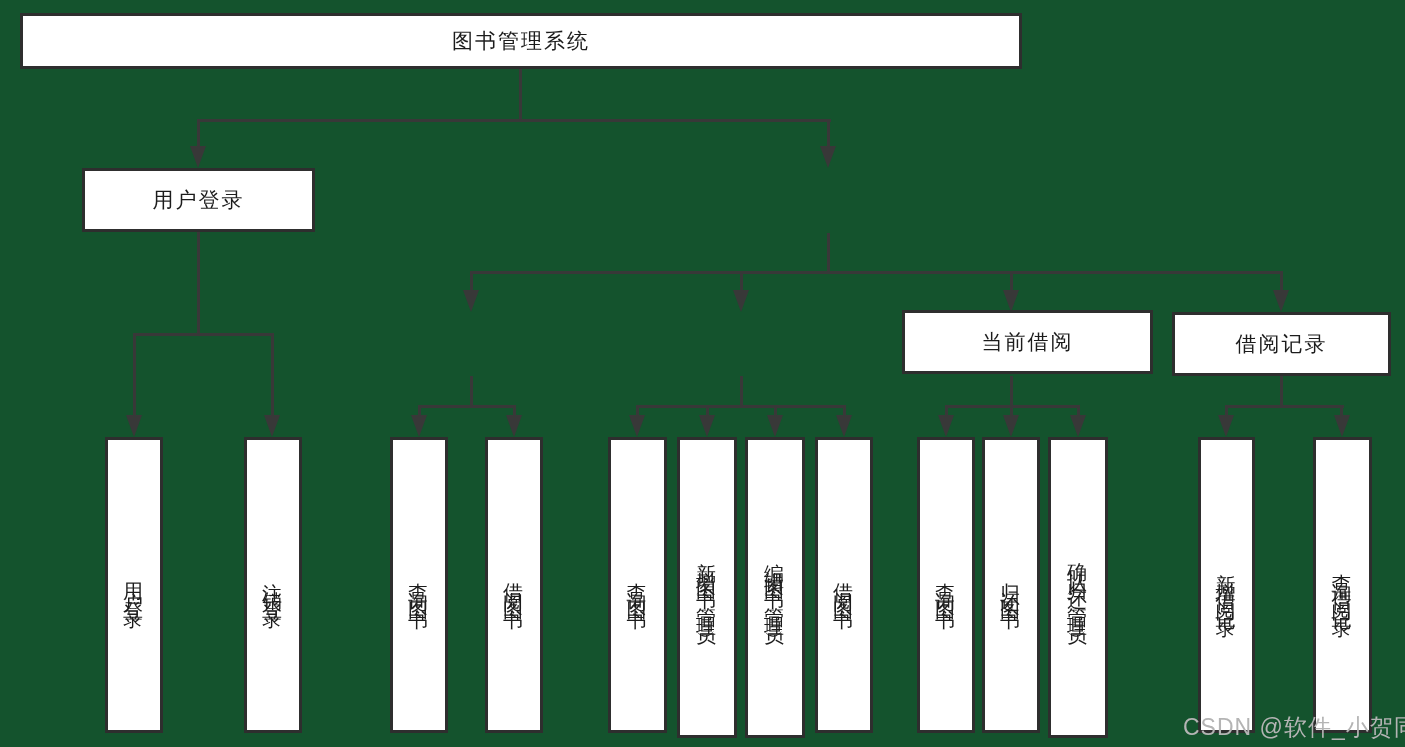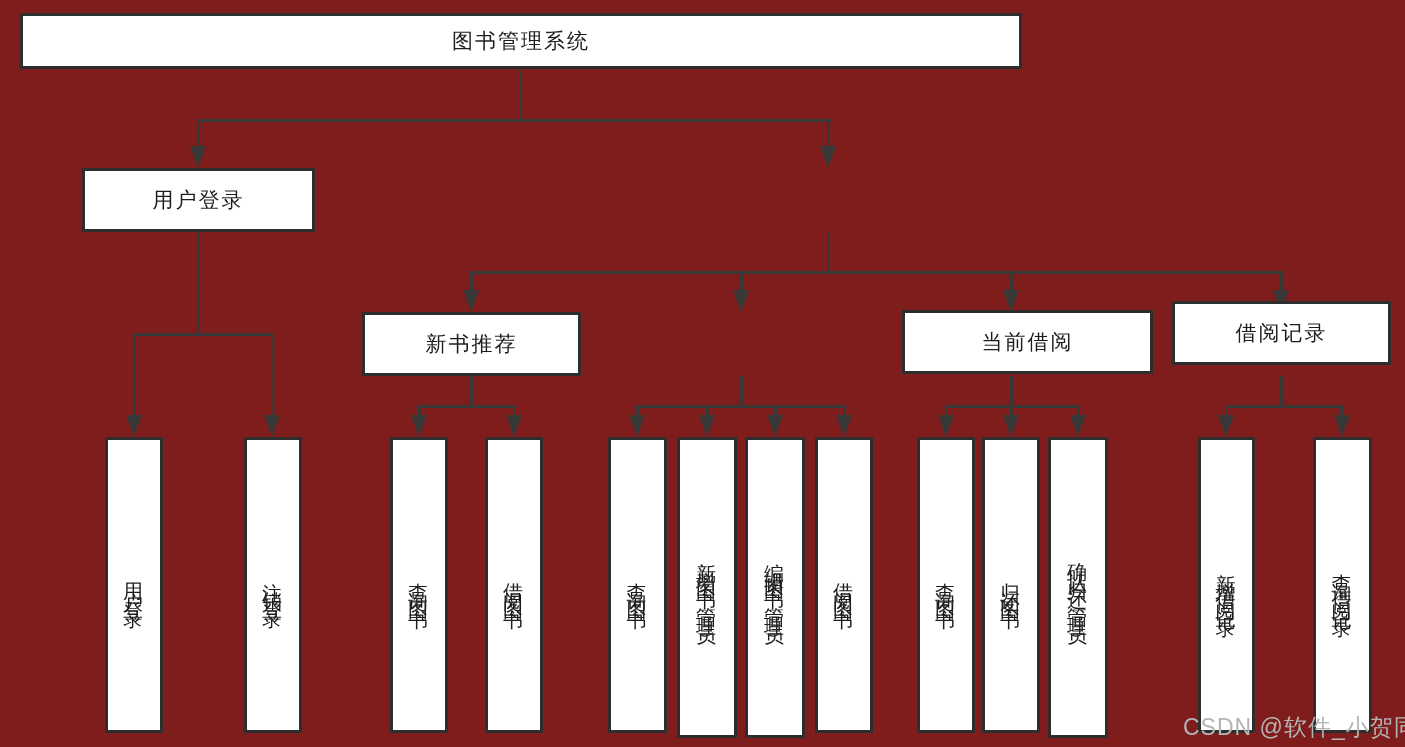--- a/index.html
+++ b/index.html
@@ -1,17 +1,17 @@
 <!DOCTYPE html>
 <html><head>
 <meta charset="utf-8">
 <style>
   html,body{margin:0;padding:0;background:#ffffff;}
   .stage{
-    position:relative;width:1405px;height:747px;background:#7f1d1d;
+    position:relative;width:1405px;height:747px;background:#14532d;
     font-family:"Liberation Sans",sans-serif;overflow:hidden;
   }
   .box{
     position:absolute;background:#ffffff;border:3px solid #2e2e2e;
     box-sizing:border-box;display:flex;align-items:center;justify-content:center;
     color:#1c1c1c;
   }
   .h{font-size:21px;letter-spacing:2px;white-space:nowrap;}
   .v{writing-mode:vertical-rl;text-orientation:mixed;font-size:20px;letter-spacing:9px;}
   .line{position:absolute;background:#383838;}
@@ -56,27 +56,24 @@
   <div class="line" style="left:470px;top:271px;width:813px;height:3px"></div>
   <div class="line" style="left:470px;top:271px;width:3px;height:21px"></div>
   <div class="line" style="left:740px;top:271px;width:3px;height:21px"></div>
   <div class="line" style="left:1010px;top:271px;width:3px;height:21px"></div>
   <div class="line" style="left:1280px;top:271px;width:3px;height:21px"></div>
   <div class="arw" style="left:463px;top:290px"></div>
   <div class="arw" style="left:733px;top:290px"></div>
   <div class="arw" style="left:1003px;top:290px"></div>
   <div class="arw" style="left:1273px;top:290px"></div>
 
-  <div class="box h" style="left:362px;top:312px;width:219px;height:64px">
-    <span>新书推荐</span>
-  </div>
   <div class="box h" style="left:902px;top:310px;width:251px;height:64px">
     <span>当前借阅</span>
   </div>
-  <div class="box h" style="left:1172px;top:301px;width:219px;height:64px">
+  <div class="box h" style="left:1172px;top:312px;width:219px;height:64px">
     <span>借阅记录</span>
   </div>
 
   <div class="line" style="left:470px;top:376px;width:3px;height:29px"></div>
   <div class="line" style="left:418px;top:405px;width:98px;height:3px"></div>
   <div class="line" style="left:418px;top:405px;width:3px;height:12px"></div>
   <div class="line" style="left:513px;top:405px;width:3px;height:12px"></div>
   <div class="arw" style="left:411px;top:415px"></div>
   <div class="arw" style="left:506px;top:415px"></div>
 

